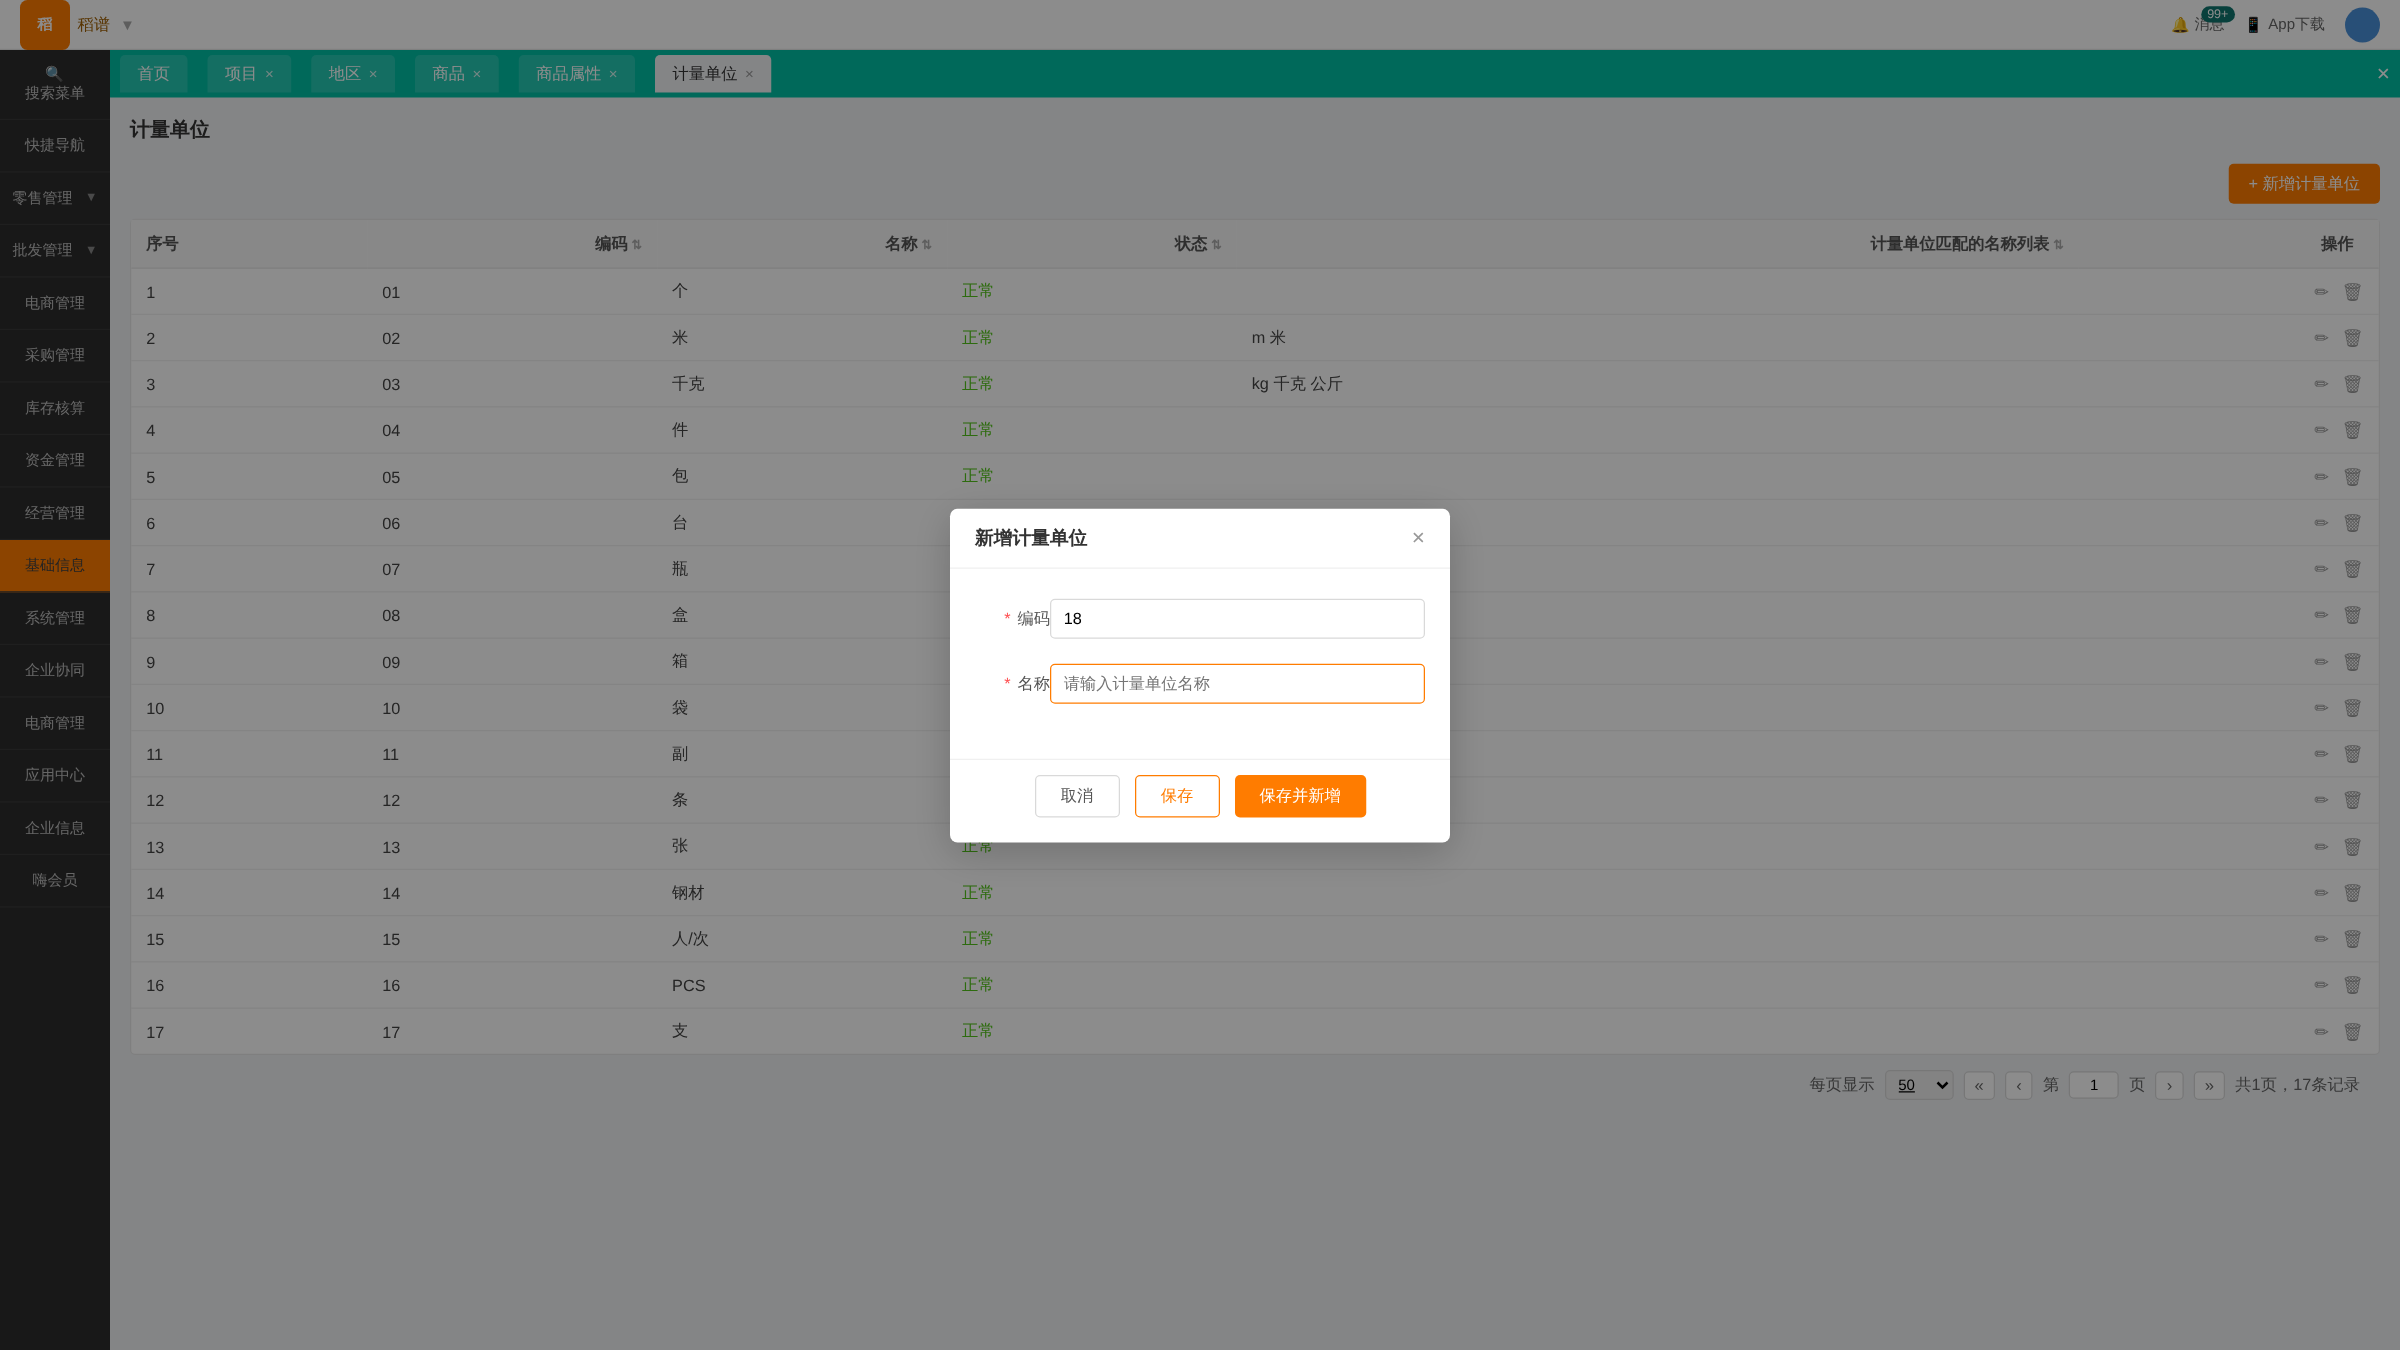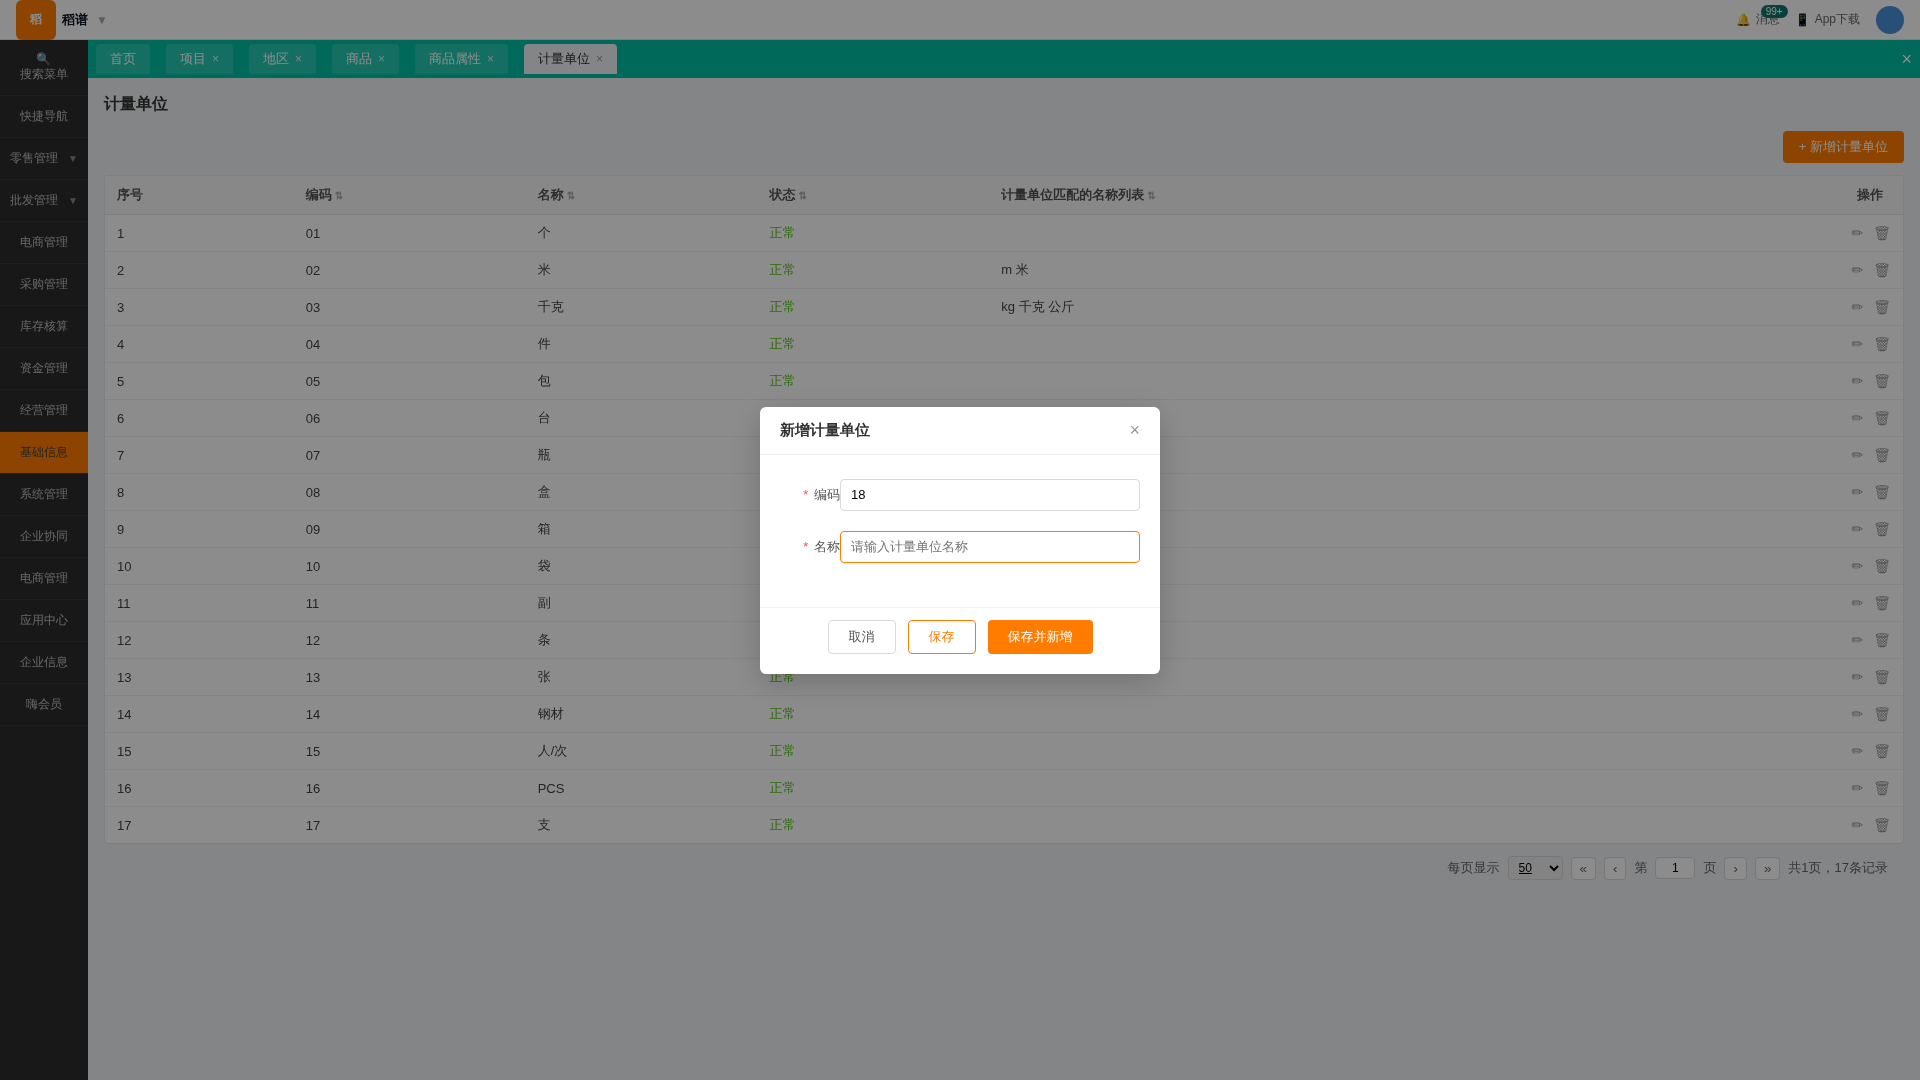--- a/index.html
+++ b/index.html
@@ -11,21 +11,21 @@
       background: #fff;
       border-bottom: 1px solid #e8e8e8;
       display: flex;
       align-items: center;
       justify-content: space-between;
       padding: 0 16px;
     }
     .top-bar-left { display: flex; align-items: center; gap: 8px; }
     .logo-area { display: flex; align-items: center; gap: 6px; }
     .logo-icon { width: 40px; height: 40px; background: #ff7c00; border-radius: 6px; display: flex; align-items: center; justify-content: center; color: white; font-weight: bold; font-size: 12px; }
-    .logo-text { font-size: 13px; color: #0f172a; font-weight: bold; }
+    .logo-text { font-size: 13px; color: #a16207; }
     .top-bar-right { display: flex; align-items: center; gap: 16px; }
     .top-notification { display: flex; align-items: center; gap: 4px; color: #666; font-size: 12px; position: relative; }
     .badge { background: #0f766e; color: white; border-radius: 10px; padding: 1px 5px; font-size: 10px; position: absolute; top: -6px; right: -8px; }
     .app-download { color: #666; font-size: 12px; display: flex; align-items: center; gap: 4px; }
     .avatar { width: 28px; height: 28px; background: #4a90d9; border-radius: 50%; }
 
     
     .layout { display: flex; height: calc(1080px - 40px); }
 
     
@@ -86,21 +86,21 @@
 
     
     .toolbar { display: flex; justify-content: flex-end; margin-bottom: 12px; }
     .btn-add { background: #ff7c00; color: white; border: none; padding: 7px 16px; border-radius: 4px; font-size: 13px; cursor: pointer; display: flex; align-items: center; gap: 4px; }
 
     
     .table-wrapper { background: white; border-radius: 4px; border: 1px solid #e8e8e8; }
     table { width: 100%; border-collapse: collapse; }
     thead { background: #f7f7f7; }
     th { padding: 10px 12px; text-align: left; font-weight: 600; color: #555; font-size: 13px; border-bottom: 1px solid #e8e8e8; white-space: nowrap; }
-    th.sortable { cursor: pointer; }
+    th.sortable { cursor: pointer; text-align: right; }
     th .sort-icon { font-size: 10px; color: #aaa; margin-left: 3px; }
     td { padding: 9px 12px; border-bottom: 1px solid #f0f0f0; font-size: 13px; color: #444; }
     tr:last-child td { border-bottom: none; }
     .status-normal { color: #52c41a; }
     .action-icons { display: flex; gap: 10px; }
     .action-icon { color: #999; cursor: pointer; font-size: 14px; }
 
     
     .pagination { display: flex; justify-content: flex-end; align-items: center; padding: 12px 16px; gap: 8px; font-size: 13px; color: #666; }
     .page-select { border: 1px solid #d9d9d9; border-radius: 4px; padding: 3px 6px; font-size: 12px; text-decoration: underline; }

